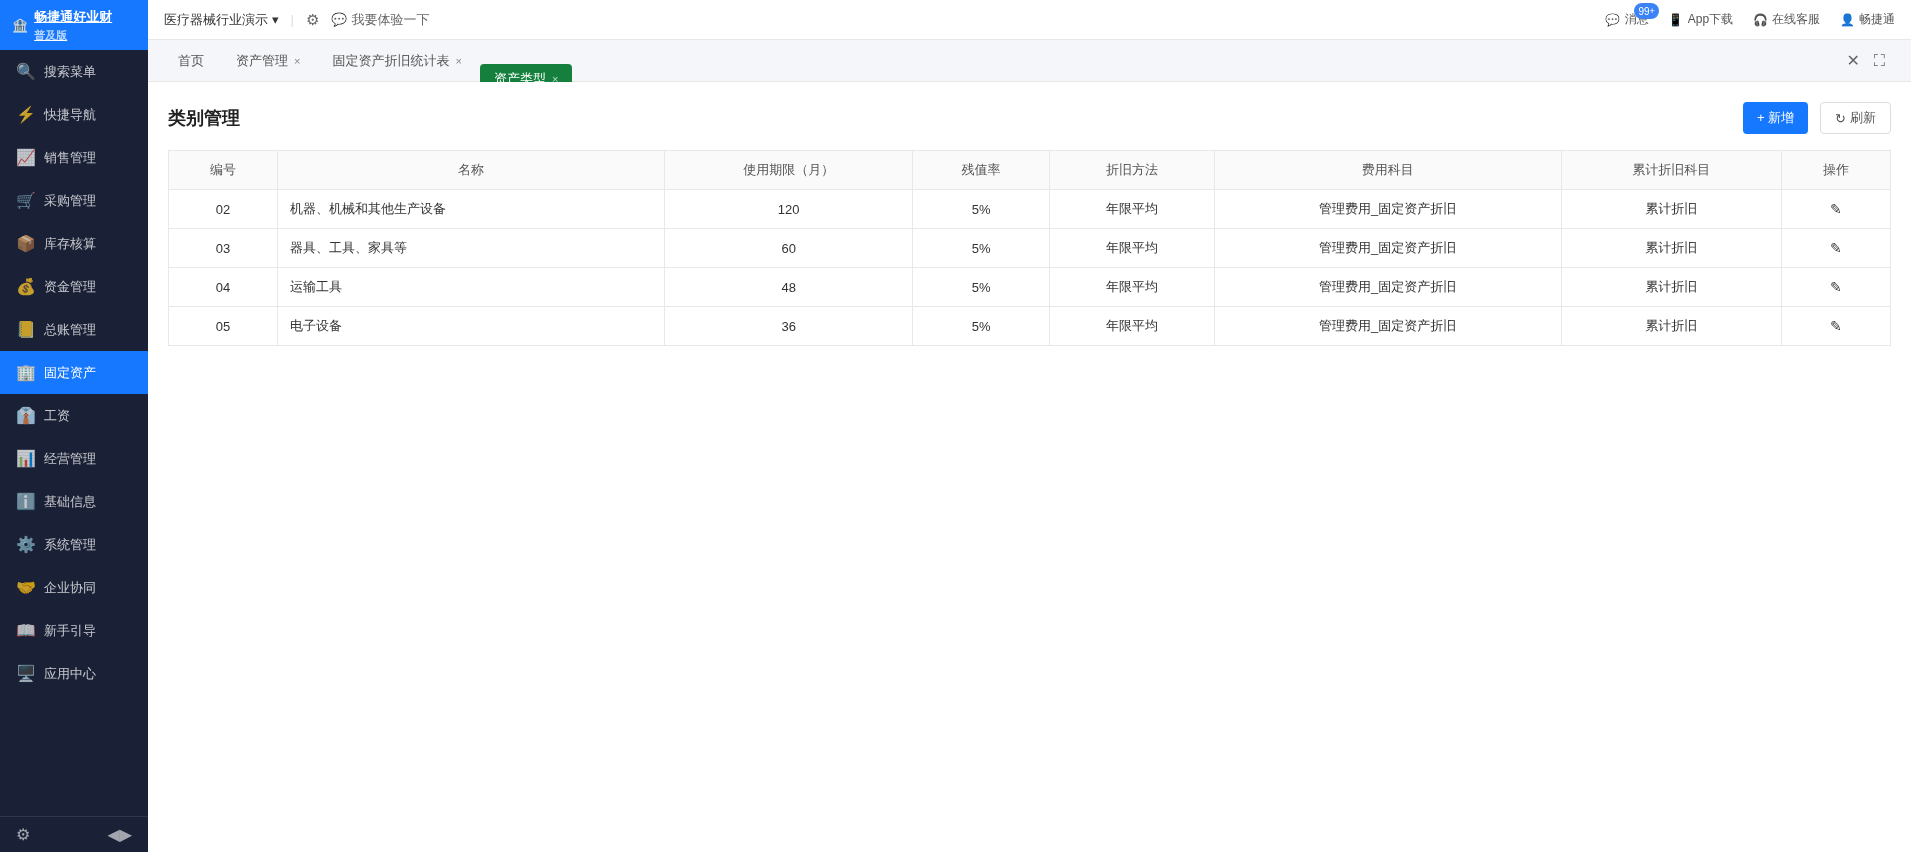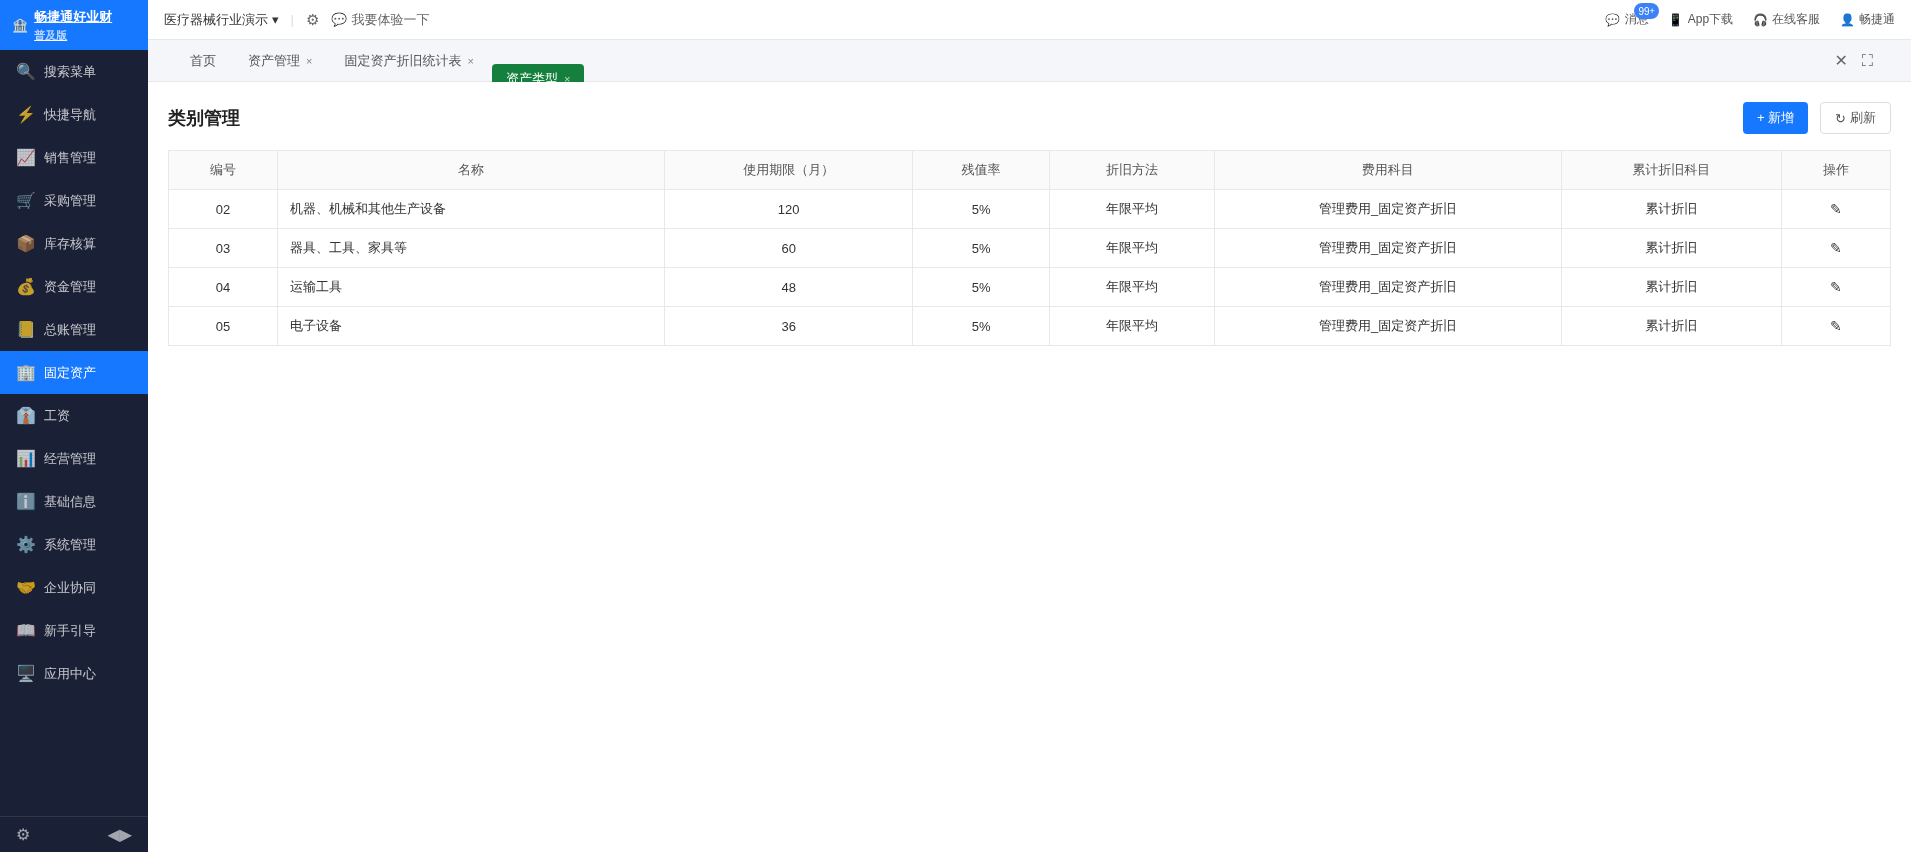--- a/index.html
+++ b/index.html
@@ -128,21 +128,21 @@
       right: -10px;
     }
     .badge-plus { font-size: 9px; }
 
     
     .tabbar {
       background: #f5f6fa;
       height: 42px;
       display: flex;
       align-items: center;
-      padding: 0 28px;
+      padding: 0 16px;
       border-bottom: 1px solid #e8e8e8;
       gap: 4px;
       flex-shrink: 0;
     }
     .tab {
       display: flex;
       align-items: center;
       gap: 4px;
       padding: 6px 14px;
       border-radius: 4px 4px 0 0;

